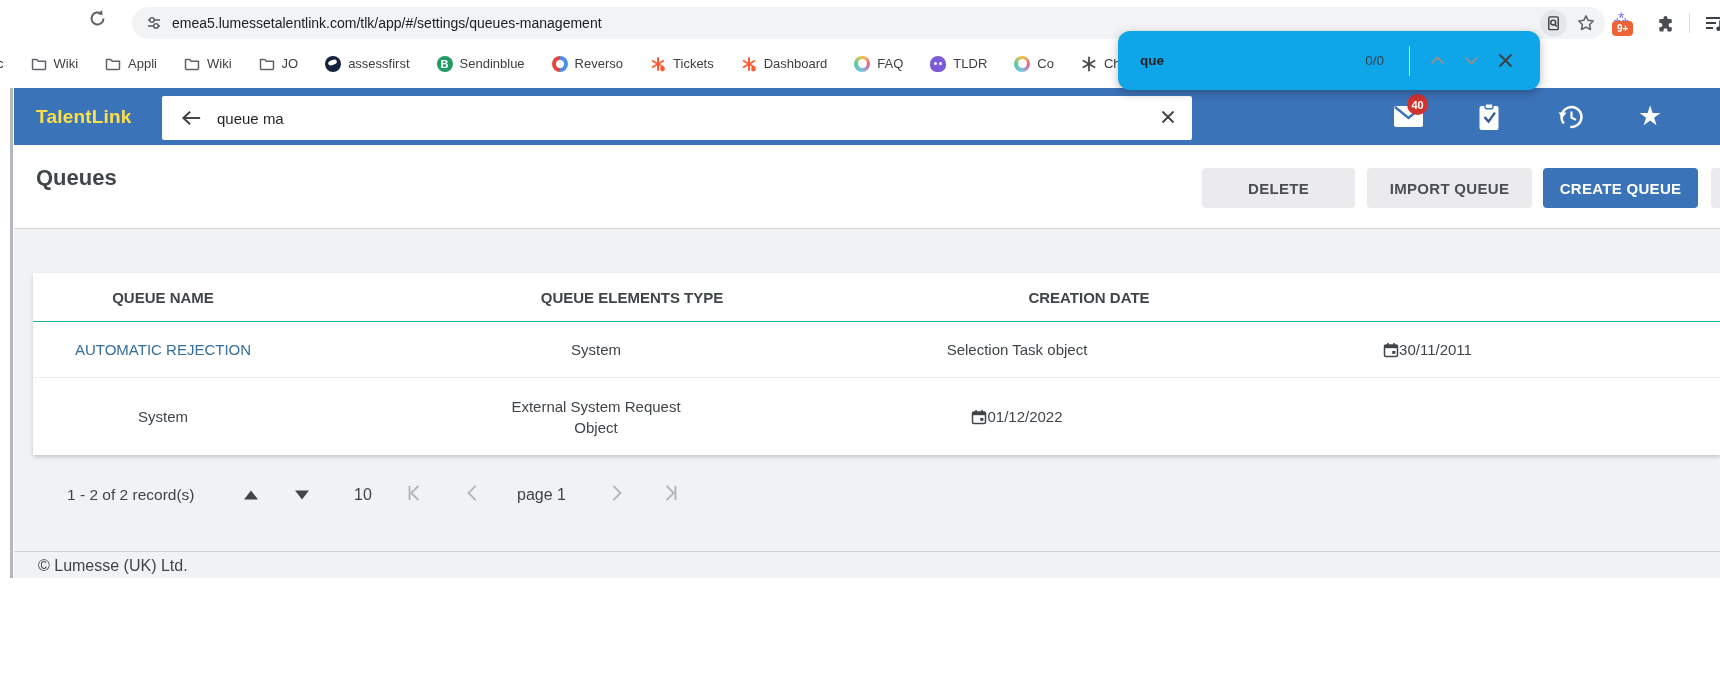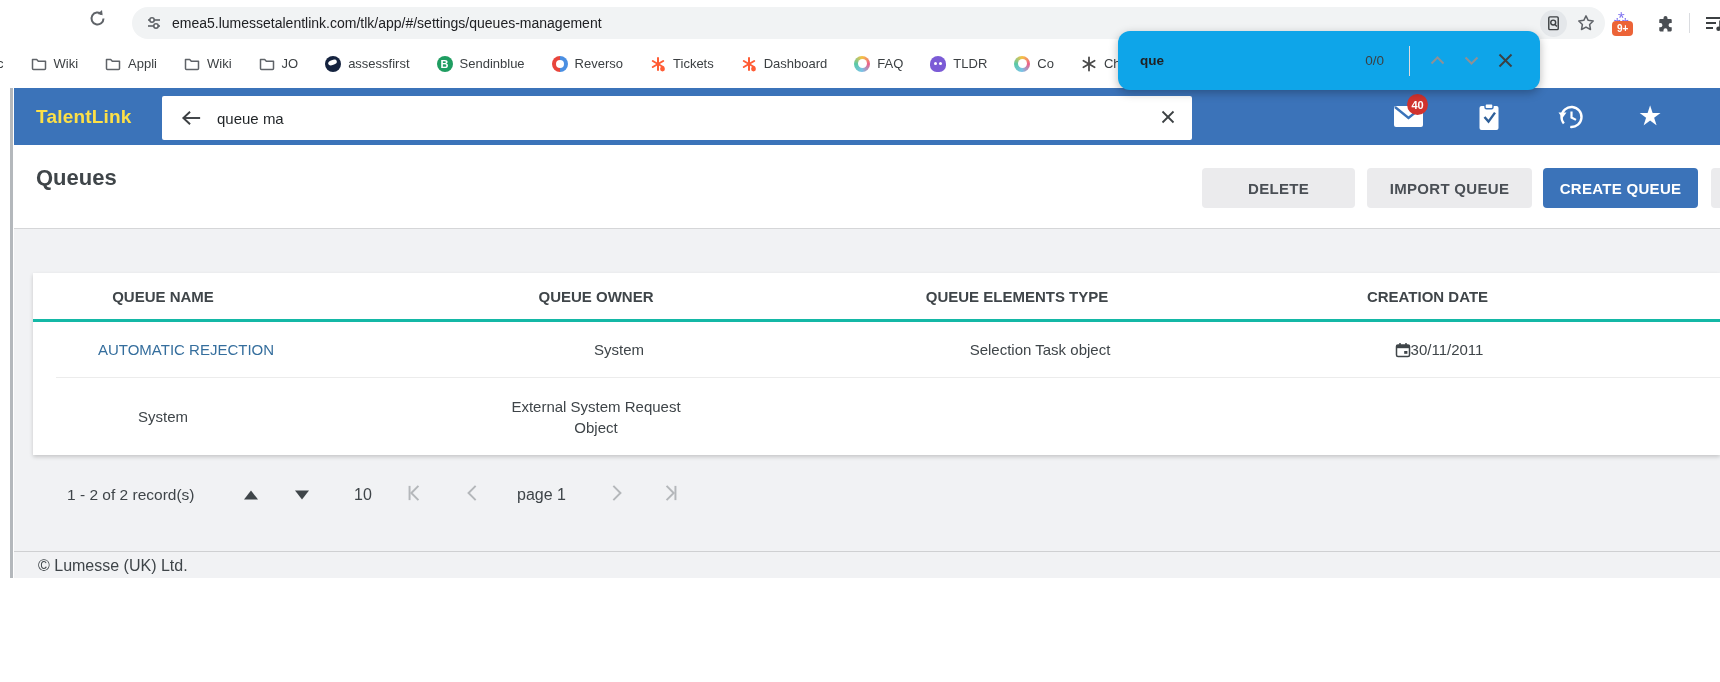--- a/index.html
+++ b/index.html
@@ -91,22 +91,22 @@
   .btn-create { left:1529px; width:155px; background:#3b73b9; color:#fff; }
   .btn-partial { left:1697px; width:60px; }
 
   .gray-area { left:14px; top:229px; width:1706px; height:349px; background:#f1f2f4; }
 
   
   .card { left:33px; top:273px; width:1687px; background:#fff;
           box-shadow:0 2px 4px rgba(0,0,0,.18); }
   .trow { display:grid; grid-template-columns:260px 606px 236px 1fr; align-items:center;
           text-align:center; }
-  .trow-head { height:49px; border-bottom:3px solid #14b8a6; font-weight:bold; font-size:15px; }
-  .trow-1 { height:56px; border-bottom:1px solid #ececec; font-size:15px;margin-left:23px; }
+  .trow-head { height:49px; border-bottom:1px solid #14b8a6; font-weight:bold; font-size:15px;gap:36px; }
+  .trow-1 { height:56px; border-bottom:1px solid #ececec; font-size:15px; }
   .trow-2 { height:77px; font-size:15px; }
   .qlink { color:#356e9d; font-size:15px; text-decoration:none; }
   .hl-box { display:inline-block; border:3px solid #e2412f; padding:13px 24px; }
   .type-wrap { max-width:175px; margin:0 auto; line-height:1.4; }
   .date-cell { display:flex; align-items:center; justify-content:center; }
 
   
   .pagination { left:24px; top:470px; width:1706px; height:50px; }
   .pg { position:absolute; top:50%; transform:translateY(-50%); }
   .pg-records { left:43px; font-size:15.5px; }
@@ -312,21 +312,20 @@
   <button class="btn btn-import">IMPORT QUEUE</button>
   <button class="btn btn-create">CREATE QUEUE</button>
   <button class="btn btn-partial"></button>
 </div>
 
 <div class="abs gray-area"></div>
 
 <div class="abs card">
   <div class="trow trow-head">
     <div>QUEUE NAME</div>
-    <div>QUEUE OWNER</div>
     <div>QUEUE ELEMENTS TYPE</div>
     <div>CREATION DATE</div>
   </div>
 
   <div class="trow trow-1">
     <div><a class="qlink" href="#">AUTOMATIC REJECTION</a></div>
     <div>System</div>
     <div>Selection Task object</div>
     <div class="date-cell">
       <svg width="16" height="16" viewBox="0 0 16 16">
@@ -338,20 +337,30 @@
       </svg>
       <span>30/11/2011</span>
     </div>
   </div>
 
   <div class="trow trow-2">
     <div>System</div>
     <div>
         <div class="type-wrap">External System Request Object</div>
       </div>
+    <div class="date-cell">
+      <svg width="16" height="16" viewBox="0 0 16 16">
+        <rect x="1.5" y="3" width="13" height="11.5" rx="1.5" fill="none" stroke="#3f4549" stroke-width="1.5"></rect>
+        <rect x="1.5" y="3" width="13" height="3.2" fill="#3f4549"></rect>
+        <line x1="5" y1="1" x2="5" y2="4" stroke="#3f4549" stroke-width="1.5"></line>
+        <line x1="11" y1="1" x2="11" y2="4" stroke="#3f4549" stroke-width="1.5"></line>
+        <rect x="9.2" y="9" width="3.2" height="2.8" fill="#3f4549"></rect>
+      </svg>
+      <span>01/12/2022</span>
+    </div>
   </div>
 </div>
 
 <div class="abs pagination">
   <span class="pg pg-records">1 - 2 of 2 record(s)</span>
   <span class="pg tri-up"></span>
   <span class="pg tri-down"></span>
   <span class="pg pg-size">10</span>
   <span class="pg pg-first">
     <svg width="16" height="22" viewBox="0 0 18 24">

